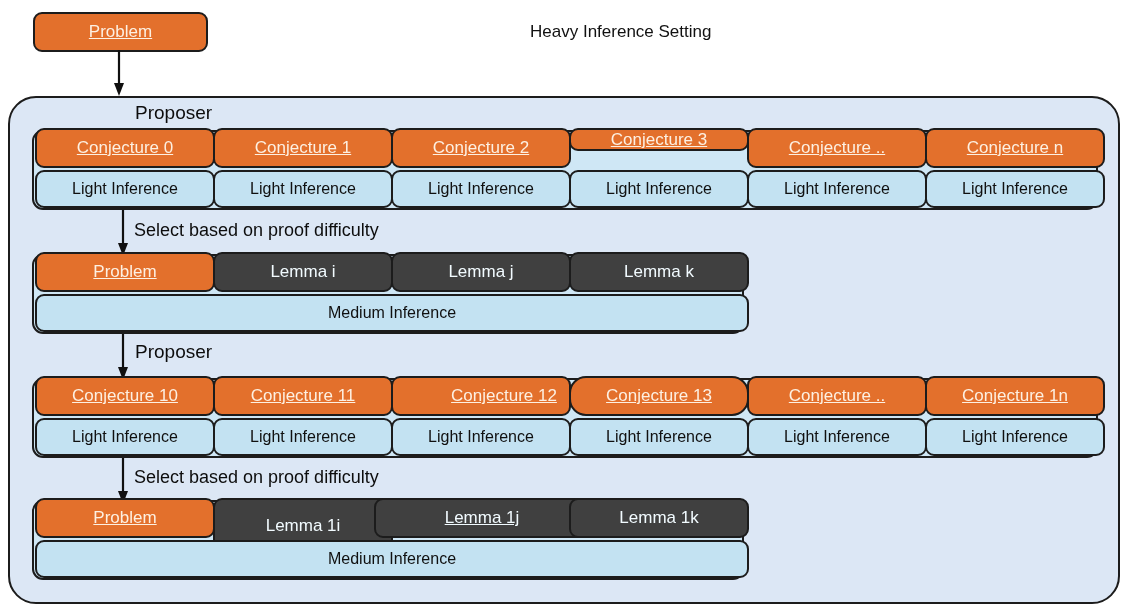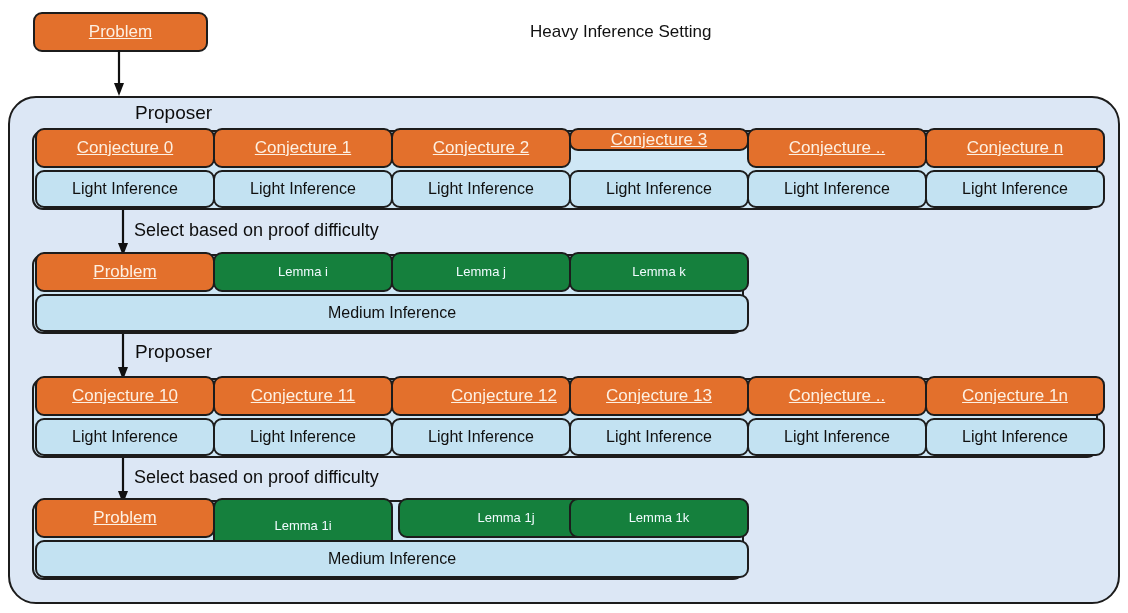--- a/index.html
+++ b/index.html
@@ -28,23 +28,23 @@
     line-height: 1.05;
     white-space: nowrap;
   }
   .orange {
     background: #e3702c;
     color: #fdf0e2;
     font-size: 17px;
     text-decoration: underline;
   }
   .medblue {
-    background: #15803d;
+    background: #404040;
     color: #f2fbff;
-    font-size: 13px;
+    font-size: 17px;
   }
   .lightblue {
     background: #c3e2f2;
     color: #101010;
     font-size: 16px;
   }
 
   
   #problem-top {
     left: 33px;
@@ -164,36 +164,36 @@
 
   <div class="box orange" style="left:25px;  top:278px; width:180px; height:40px;text-align:center;">Conjecture 10</div>
   <div class="box lightblue" style="left:25px;  top:320px; width:180px; height:38px;">Light Inference</div>
 
   <div class="box orange" style="left:203px; top:278px; width:180px; height:40px;">Conjecture 11</div>
   <div class="box lightblue" style="left:203px; top:320px; width:180px; height:38px;">Light Inference</div>
 
   <div class="box orange" style="left:381px; top:278px; width:180px; height:40px;padding-left:46px;">Conjecture 12</div>
   <div class="box lightblue" style="left:381px; top:320px; width:180px; height:38px;">Light Inference</div>
 
-  <div class="box orange" style="left:559px; top:278px; width:180px; height:40px;">Conjecture 13</div>
+  <div class="box orange" style="left:559px; top:278px; width:180px; height:40px;border-radius:17px;">Conjecture 13</div>
   <div class="box lightblue" style="left:559px; top:320px; width:180px; height:38px;">Light Inference</div>
 
   <div class="box orange" style="left:737px; top:278px; width:180px; height:40px;">Conjecture ..</div>
   <div class="box lightblue" style="left:737px; top:320px; width:180px; height:38px;">Light Inference</div>
 
   <div class="box orange" style="left:915px; top:278px; width:180px; height:40px;">Conjecture 1n</div>
   <div class="box lightblue" style="left:915px; top:320px; width:180px; height:38px;">Light Inference</div>
 
   <svg class="arrow" style="left:106px; top:360px; width:14px; height:48px;">
     <line x1="7" y1="0" x2="7" y2="36" stroke="#101010" stroke-width="2.2"></line>
     <polygon points="7,46 2,33 12,33" fill="#101010"></polygon>
   </svg>
   <div class="arrow-label" style="left:124px; top:369px;">Select based on proof difficulty</div>
 
   <div class="stage-frame" style="left:22px; top:402px; width:712px; height:80px;"></div>
 
   <div class="box orange" style="left:25px;  top:400px; width:180px; height:40px;">Problem</div>
   <div class="box medblue" style="left:203px; top:400px; width:180px; height:56px;">Lemma 1i</div>
-  <div class="box medblue" style="left:388px; top:400px; width:216px; height:40px;">Lemma 1j</div>
+  <div class="box medblue" style="left:364px; top:400px; width:216px; height:40px;text-decoration:underline;">Lemma 1j</div>
   <div class="box medblue" style="left:559px; top:400px; width:180px; height:40px;">Lemma 1k</div>
   <div class="box lightblue" style="left:25px;  top:442px; width:714px; height:38px;">Medium Inference</div>
 
 </div>
 
 </body></html>

